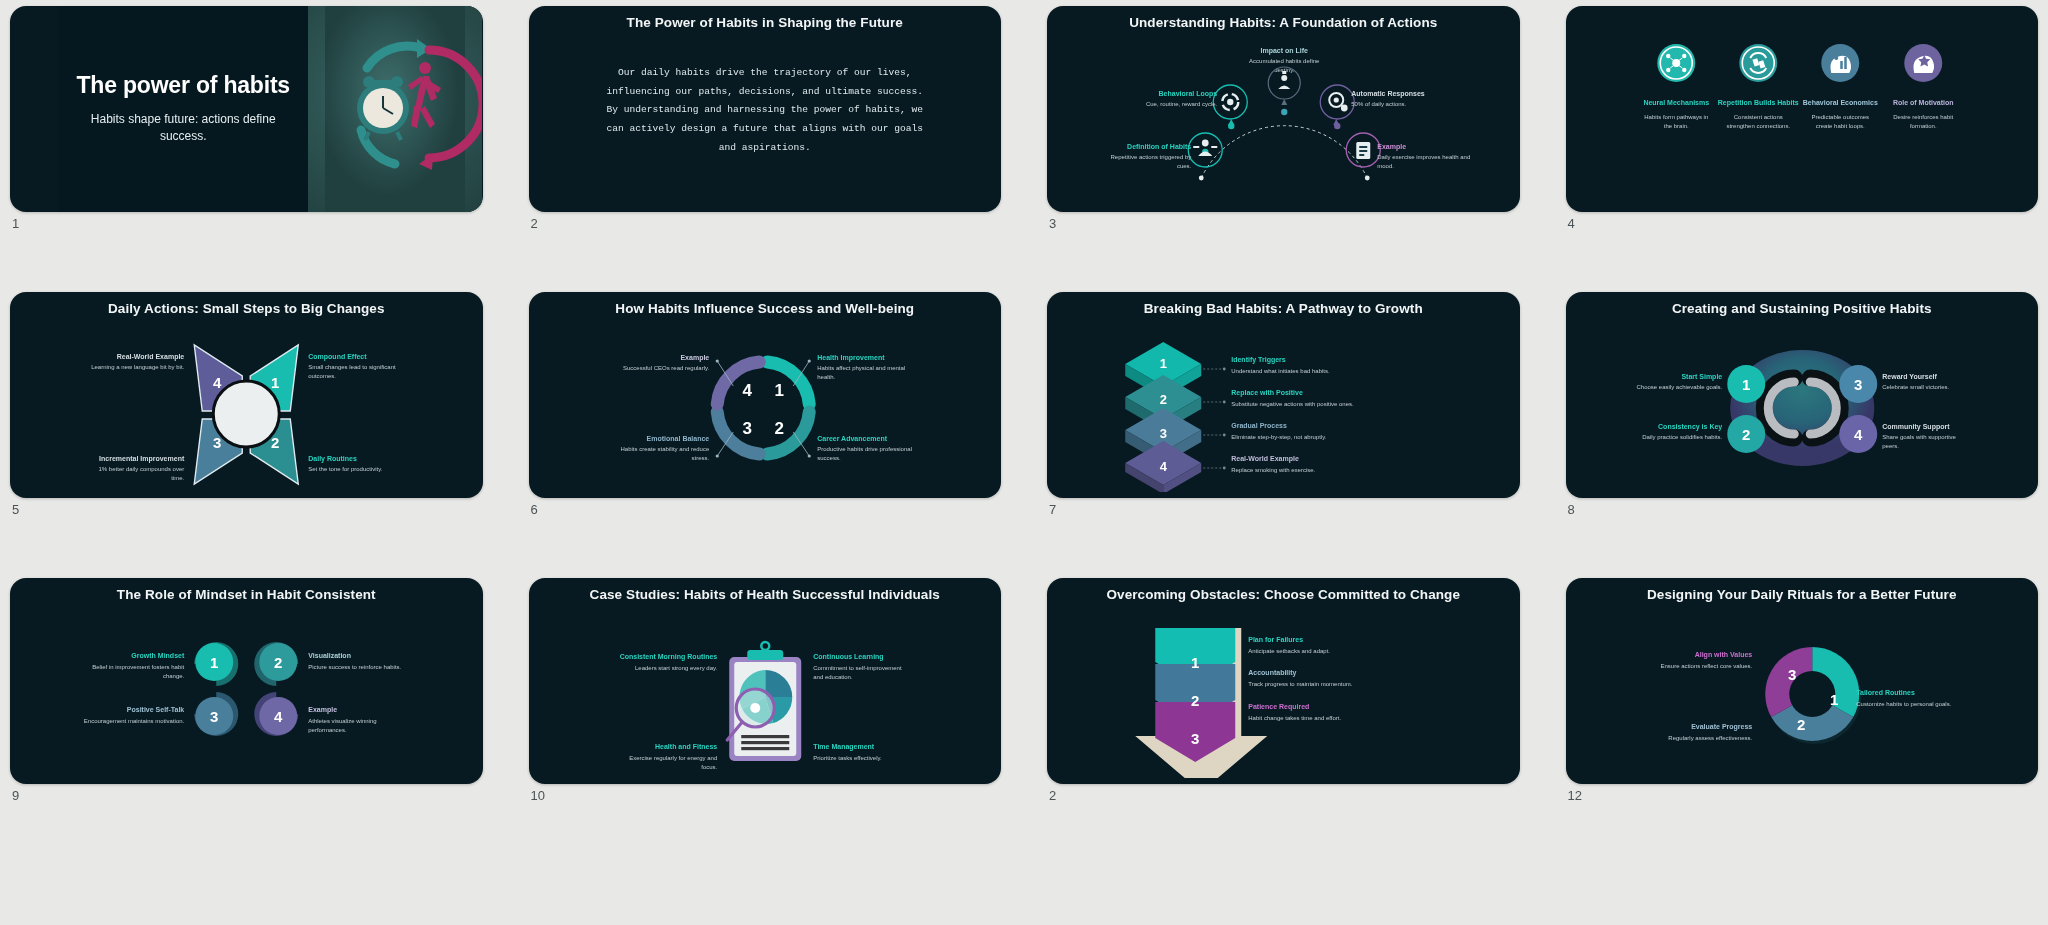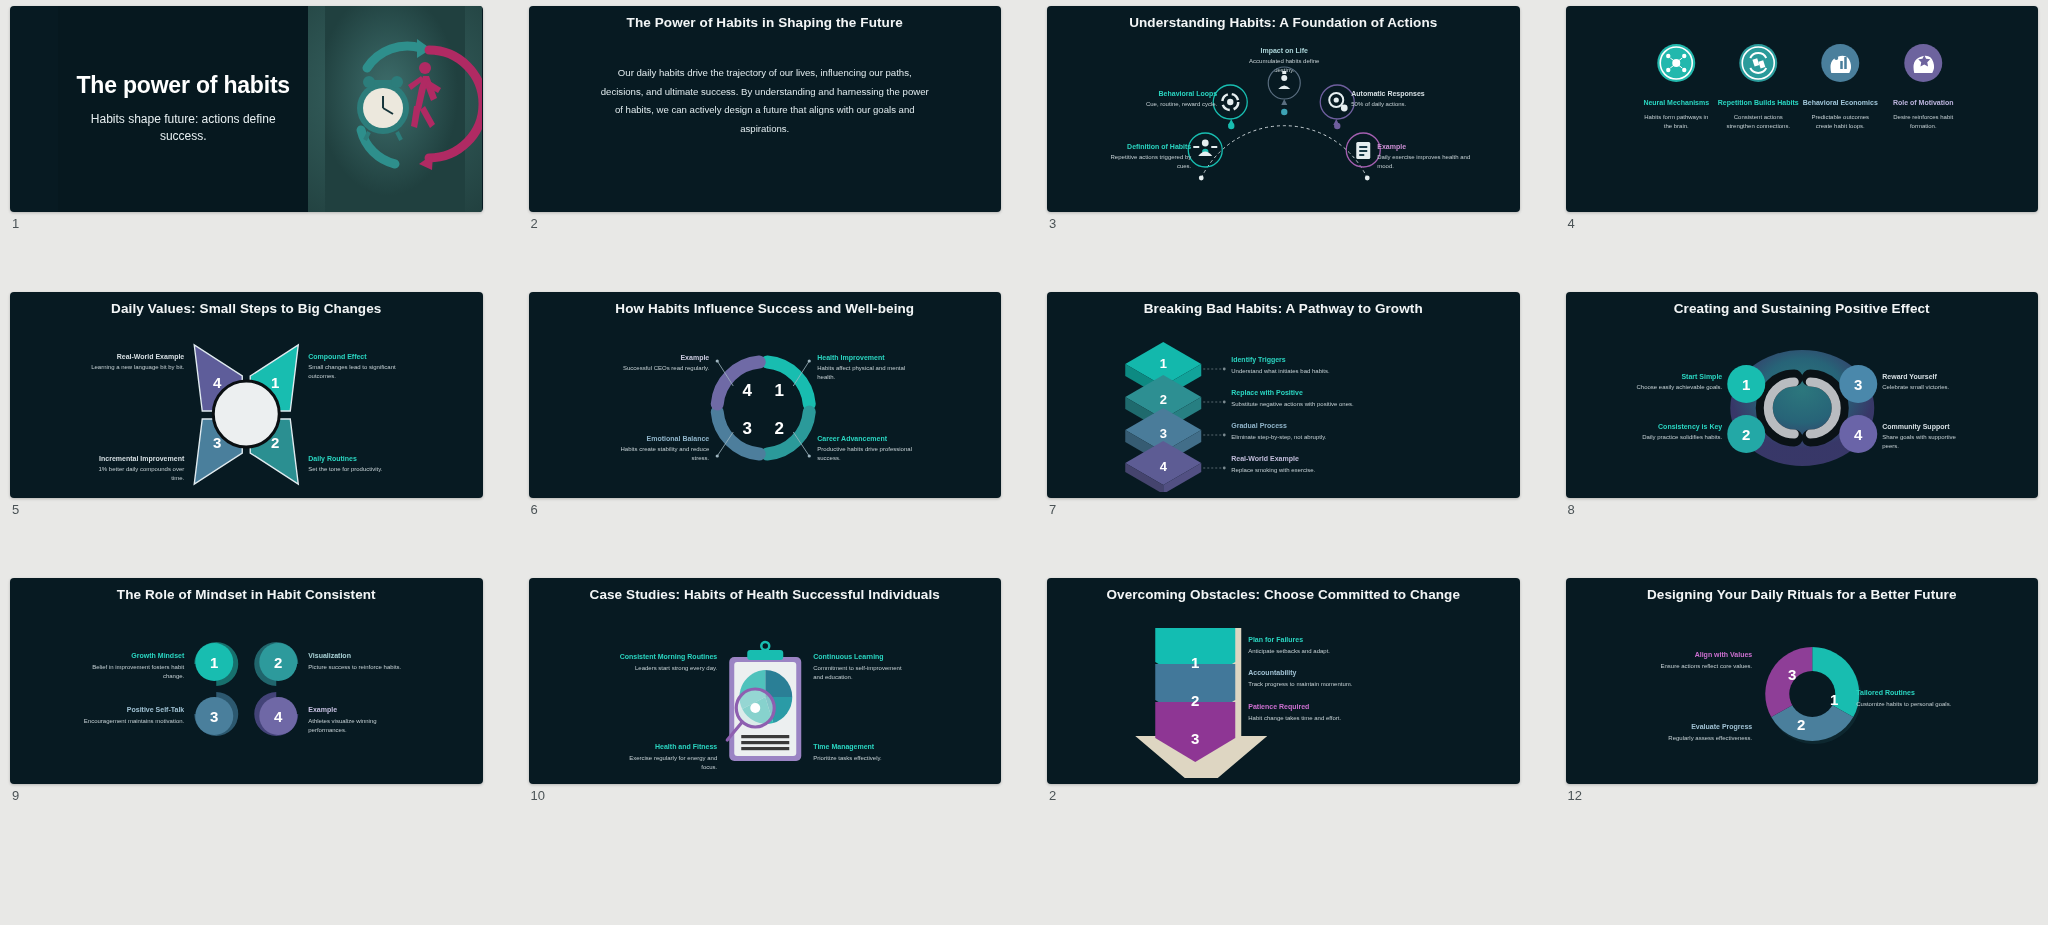--- a/index.html
+++ b/index.html
@@ -21,21 +21,21 @@
     column-gap: 46px;
     row-gap: 40px;
     padding: 0 10px;
   }
   .cell { position: relative; }
   .slide {
     position: relative;
     width: 100%;
     height: 206px;
     background: #071a22;
-    border-radius: 4px;
+    border-radius: 16px;
     overflow: hidden;
     box-shadow: 0 1px 3px rgba(0,0,0,.22);
   }
   .slide-num {
     position: absolute;
     left: 2px; top: 210px;
     font-size: 13px;
     color: #4b5356;
     font-family: "Liberation Sans", sans-serif;
   }
@@ -64,21 +64,21 @@
     margin-top: 12px; line-height: 1.4;
   }
   .s1-right {
     width: 41%;
     background: radial-gradient(circle at 45% 42%, #3c6b6a 0%, #2e5553 45%, #21403f 100%);
     position: relative;
   }
   
   .s2-body {
     color: #dfe9ec; font-size: 9.6px; line-height: 1.95;
-    text-align: center; padding: 34px 72px 0 72px;
+    text-align: center; padding: 34px 72px 0 72px; font-family: Liberation Mono, monospace;
   }
   svg { display: block; }
   .vnum { fill:#ffffff; font-family:"Liberation Sans",sans-serif; font-weight:bold; }
   .slabel-h { font-family:"Liberation Sans",sans-serif; font-weight:bold; font-size:7px; }
   .slabel-p { font-family:"Liberation Sans",sans-serif; font-size:6px; fill:#c3ced2; }
 </style>
 </head>
 <body>
 
 <div class="deck">
@@ -264,21 +264,21 @@
           <text class="slabel-h" x="299" y="99" text-anchor="middle" fill="#bcb4dd">Role of Motivation</text>
           <text class="slabel-p" x="299" y="113" text-anchor="middle">Desire reinforces habit</text>
           <text class="slabel-p" x="299" y="122" text-anchor="middle">formation.</text>
         </svg>
       </div>
       <div class="slide-num">4</div>
     </div>
 
     <div class="cell">
       <div class="slide">
-        <div class="title">Daily Values: Small Steps to Big Changes</div>
+        <div class="title">Daily Actions: Small Steps to Big Changes</div>
         <svg width="100%" height="176" viewBox="0 0 356 176">
 
           <path d="M182 60 L230 29 L222 95 L182 95 Z" fill="#18bdb0" stroke="#dfeaef" stroke-width="1.4"></path>
 
           <path d="M182 103 L222 103 L230 168 L182 137 Z" fill="#2b8f91" stroke="#dfeaef" stroke-width="1.4"></path>
 
           <path d="M174 103 L174 137 L126 168 L134 103 Z" fill="#4a7f9c" stroke="#dfeaef" stroke-width="1.4"></path>
 
           <path d="M174 60 L174 95 L134 95 L126 29 Z" fill="#5e5d9a" stroke="#dfeaef" stroke-width="1.4"></path>
           <circle cx="178" cy="98" r="33" fill="#eceff0" stroke="#0a0f12" stroke-width="3"></circle>
@@ -399,21 +399,21 @@
           <circle cx="119" cy="152" r="1.4" fill="#7b8a90"></circle>
           <text class="slabel-h" x="126" y="145" fill="#c0bcd9">Real-World Example</text>
           <text class="slabel-p" x="126" y="156">Replace smoking with exercise.</text>
         </svg>
       </div>
       <div class="slide-num">7</div>
     </div>
 
     <div class="cell">
       <div class="slide">
-        <div class="title">Creating and Sustaining Positive Effect</div>
+        <div class="title">Creating and Sustaining Positive Habits</div>
         <svg width="100%" height="176" viewBox="0 0 356 176">
           <defs>
             <radialGradient id="s8bg" cx="50%" cy="35%">
               <stop offset="0" stop-color="#2f7f85"></stop>
               <stop offset="55%" stop-color="#2a6a7f"></stop>
               <stop offset="100%" stop-color="#3c3a6e"></stop>
             </radialGradient>
           </defs>
           <ellipse cx="178" cy="92" rx="72" ry="58" fill="url(#s8bg)" opacity=".92"></ellipse>
 

